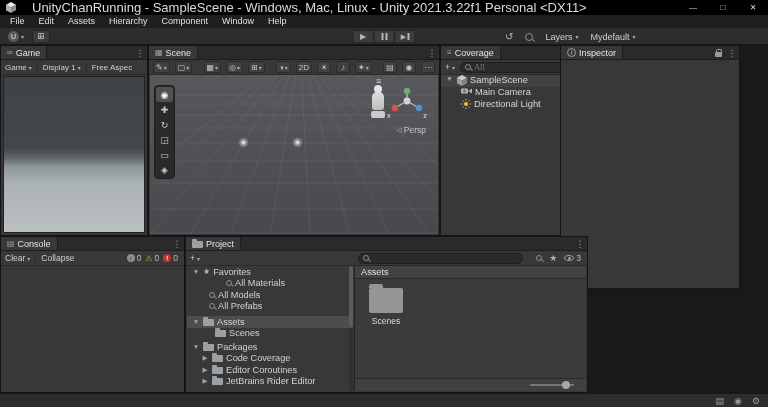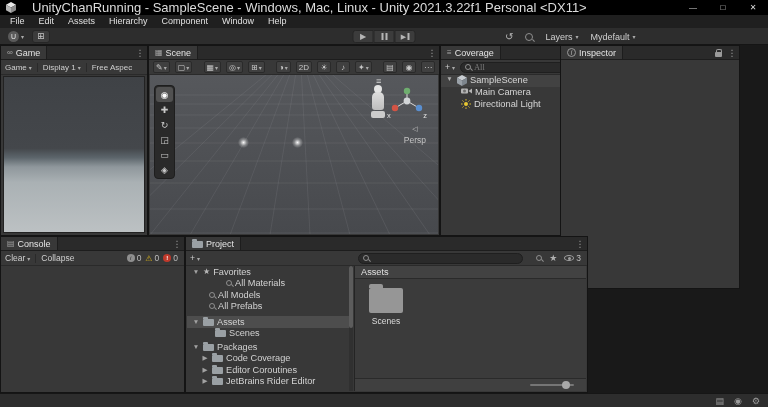--- a/index.html
+++ b/index.html
@@ -91,21 +91,21 @@
   .statue { position:absolute; left:221px; top:10px; width:14px; height:33px; }
   .statue .head { position:absolute; top:0; left:3px; width:8px; height:8px; border-radius:50%; background:#e4e4e4; }
   .statue .torso { position:absolute; top:7px; left:1px; width:12px; height:18px;
     border-radius:5px 5px 3px 3px; background:linear-gradient(#dedede,#bdbdbd); }
   .statue .base { position:absolute; bottom:0; left:0; width:14px; height:7px; border-radius:2px; background:#cccccc; }
   .glow { position:absolute; width:11px; height:11px; border-radius:50%;
     background:radial-gradient(circle,rgba(255,255,255,.95) 0%,rgba(255,255,255,.3) 40%,rgba(255,255,255,0) 72%); }
   .axis-gizmo { position:absolute; right:10px; top:12px; width:42px; height:38px; }
   .axis-label { position:absolute; font-size:7.5px; color:#e0e0e0; }
   .persp { position:absolute; right:12px; top:50px; display:flex; align-items:center; gap:2px;
-    font-size:8.5px; color:#c4c4c4;flex-direction:column; }
+    font-size:8.5px; color:#c4c4c4; }
   .persp .arr { font-size:7px; }
   
   #hierarchy-panel { left:440px; top:45px; width:148px; height:191px; }
   .search-box { flex:1; height:11px; background:#2a2a2a; border:1px solid #1f1f1f; border-radius:6px;
     display:flex; align-items:center; gap:3px; padding:0 4px; }
   .search-box input { flex:1; min-width:0; background:transparent; border:none; outline:none;
     color:#ccc; font-size:8.5px; font-family:Liberation Serif, serif; }
   .search-box input::placeholder { color:#7a7a7a; }
   .hrow { height:12px; display:flex; align-items:flex-start; gap:3px; padding-left:4px;
     font-size:9.3px; color:#d6d6d6; white-space:nowrap; }

